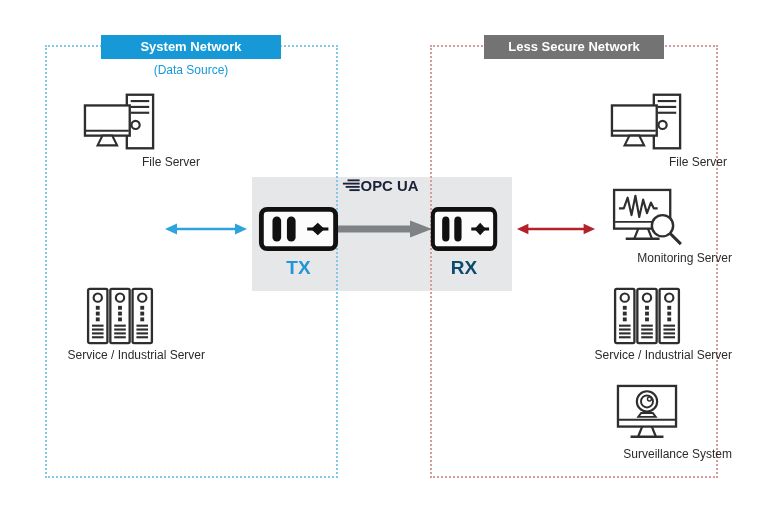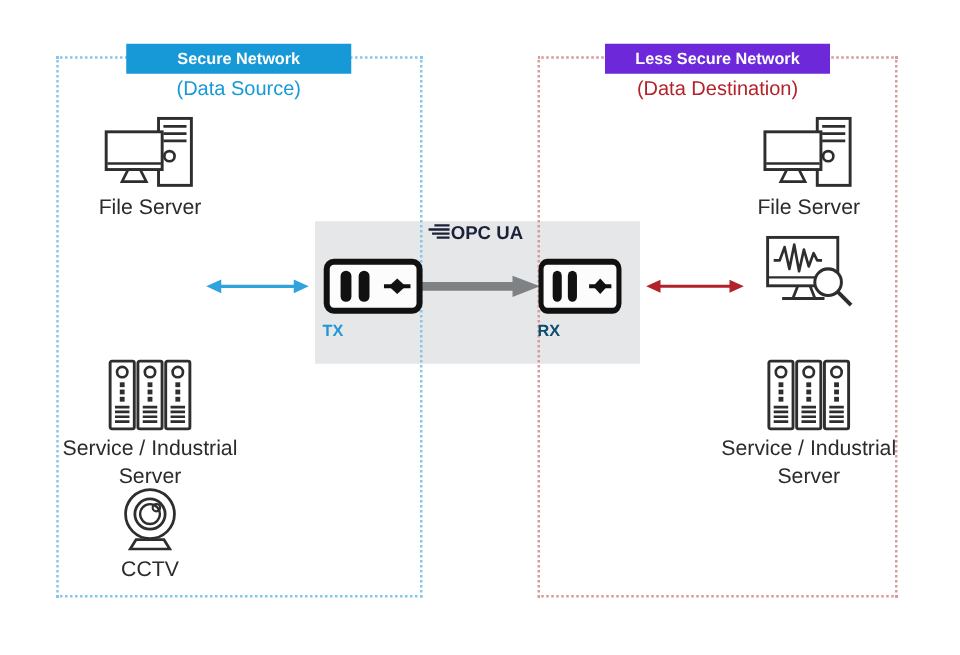--- a/index.html
+++ b/index.html
@@ -16,57 +16,56 @@
   
   .net-border { position:absolute; top:45px; height:433px; z-index:2; background:transparent; }
   .net-border.left  { left:45px;  width:293px; border:2px dotted #85C7EA; }
   .net-border.right { left:430px; width:288px; border:2px dotted #D89B9B; }
   
   .net-header {
     position:absolute; top:35px; width:180px; height:24px; z-index:5;
     color:#ffffff; font-weight:bold; font-size:13px; line-height:24px; text-align:center;
   }
   .net-header.blue { left:101px; background:#1699D6; }
-  .net-header.red  { left:484px; background:#6d28d9; }
+  .net-header.red  { left:484px; background:#737373; }
   .net-sub {
     position:absolute; top:63px; width:180px; z-index:5;
-    font-size:16px; text-align:center;
+    font-size:12px; text-align:center;
   }
   .net-sub.blue { left:101px; color:#1699D6; }
   .net-sub.red  { left:484px; color:#B2222A; }
   
   .node { position:absolute; z-index:3; text-align:center; }
   .node svg { display:block; margin:0 auto; }
-  .node-label { margin-top:3px; font-size:17px; line-height:1.3; color:#2b2b2b; }
+  .node-label { margin-top:3px; font-size:12px; line-height:1.3; color:#2b2b2b;text-align:right; }
   
   .device { position:absolute; top:206px; z-index:4; }
-  .device-label { position:absolute; top:257px; z-index:4; font-size:13px; font-weight:bold; }
+  .device-label { position:absolute; top:257px; z-index:4; font-size:19px; font-weight:bold; text-align:center; }
   .device-label.tx { left:258px; width:81px; color:#2196D6; }
   .device-label.rx { left:430px; width:68px; color:#0c4a6e; }
   .flow-arrow { position:absolute; left:336px; top:220px; z-index:3; }
   .opc-logo   { position:absolute; left:341px; top:175px; z-index:3; }
   .link-arrow { position:absolute; top:222px; z-index:3; }
   .link-arrow.blue { left:164px; }
   .link-arrow.red  { left:516px; }
   .icon-stroke { stroke:#2e2e2e; fill:none; }
 </style>
 </head>
 <body>
 
 <div class="canvas">
 
   <div class="diode-panel"></div>
 
   <div class="net-border left"></div>
   <div class="net-border right"></div>
 
-  <div class="net-header blue">Secure Network</div>
+  <div class="net-header blue">System Network</div>
   <div class="net-sub blue">(Data Source)</div>
   <div class="net-header red">Less Secure Network</div>
-  <div class="net-sub red">(Data Destination)</div>
 
   <div class="node" style="left:40px; top:92px; width:160px;">
     <svg width="74" height="60" viewBox="0 0 76 60">
       <rect class="icon-stroke" x="45" y="2" width="27" height="55" stroke-width="2.4"></rect>
       <line class="icon-stroke" x1="49" y1="8.5" x2="68" y2="8.5" stroke-width="2.2"></line>
       <line class="icon-stroke" x1="49" y1="14.5" x2="68" y2="14.5" stroke-width="2.2"></line>
       <line class="icon-stroke" x1="49" y1="20.5" x2="68" y2="20.5" stroke-width="2.2"></line>
       <circle class="icon-stroke" cx="54" cy="33" r="4.2" stroke-width="2.2" fill="#fff"></circle>
       <rect x="2" y="13" width="46" height="31" fill="#fff" stroke="#2e2e2e" stroke-width="2.4"></rect>
       <line class="icon-stroke" x1="3" y1="39" x2="47" y2="39" stroke-width="2"></line>
@@ -108,30 +107,20 @@
           <rect x="56" y="31.5" width="4" height="4" fill="#2e2e2e"></rect>
         <line class="icon-stroke" x1="52" y1="40" x2="64" y2="40" stroke-width="2.2"></line>
         <line class="icon-stroke" x1="52" y1="44" x2="64" y2="44" stroke-width="2.2"></line>
         <line class="icon-stroke" x1="52" y1="48" x2="64" y2="48" stroke-width="2.2"></line>
         <line class="icon-stroke" x1="52" y1="52" x2="64" y2="52" stroke-width="2.2"></line>
       </g>
     </svg>
     <div class="node-label">Service / Industrial Server</div>
   </div>
 
-  <div class="node" style="left:40px; top:388px; width:160px;">
-    <svg width="58" height="54" viewBox="0 0 62 58">
-      <circle class="icon-stroke" cx="31" cy="25" r="21" stroke-width="2.4"></circle>
-      <polygon points="19,47 43,47 48,55 14,55" fill="#fff" stroke="#2e2e2e" stroke-width="2.3"></polygon>
-      <circle class="icon-stroke" cx="31" cy="25" r="13" stroke-width="2.4"></circle>
-      <circle class="icon-stroke" cx="31" cy="25" r="8.5" stroke-width="2"></circle>
-      <circle class="icon-stroke" cx="36.5" cy="19.5" r="3.2" stroke-width="1.8"></circle>
-    </svg>
-    <div class="node-label">CCTV</div>
-  </div>
 
   <div class="node" style="left:567px; top:92px; width:160px;">
     <svg width="74" height="60" viewBox="0 0 76 60">
       <rect class="icon-stroke" x="45" y="2" width="27" height="55" stroke-width="2.4"></rect>
       <line class="icon-stroke" x1="49" y1="8.5" x2="68" y2="8.5" stroke-width="2.2"></line>
       <line class="icon-stroke" x1="49" y1="14.5" x2="68" y2="14.5" stroke-width="2.2"></line>
       <line class="icon-stroke" x1="49" y1="20.5" x2="68" y2="20.5" stroke-width="2.2"></line>
       <circle class="icon-stroke" cx="54" cy="33" r="4.2" stroke-width="2.2" fill="#fff"></circle>
       <rect x="2" y="13" width="46" height="31" fill="#fff" stroke="#2e2e2e" stroke-width="2.4"></rect>
       <line class="icon-stroke" x1="3" y1="39" x2="47" y2="39" stroke-width="2"></line>
@@ -144,20 +133,21 @@
     <svg width="76" height="60" viewBox="0 0 78 62">
       <rect class="icon-stroke" x="5" y="2" width="58" height="40" stroke-width="2.4"></rect>
       <line class="icon-stroke" x1="6" y1="35" x2="62" y2="35" stroke-width="2"></line>
       <polyline class="icon-stroke" points="10,21 15,21 19,10 23,28 27,8 31,30 35,12 39,26 43,15 46,21 50,21" stroke-width="2.2" stroke-linejoin="round"></polyline>
       <line class="icon-stroke" x1="30" y1="42" x2="26" y2="52" stroke-width="2.3"></line>
       <line class="icon-stroke" x1="40" y1="42" x2="44" y2="52" stroke-width="2.3"></line>
       <line class="icon-stroke" x1="17" y1="52.5" x2="52" y2="52.5" stroke-width="2.6"></line>
       <circle cx="55" cy="39" r="11" fill="#fff" stroke="#2e2e2e" stroke-width="2.5"></circle>
       <line class="icon-stroke" x1="63" y1="47" x2="74" y2="58" stroke-width="3.2"></line>
     </svg>
+    <div class="node-label">Monitoring Server</div>
   </div>
 
   <div class="node" style="left:562px; top:287px; width:170px;">
     <svg width="68" height="58" viewBox="0 0 70 60">
       <g>
         <rect class="icon-stroke" x="2" y="2" width="20" height="56" rx="1.5" stroke-width="2.4"></rect>
         <circle class="icon-stroke" cx="12" cy="11" r="4.3" stroke-width="2.2"></circle>
         <rect x="10" y="19.5" width="4" height="4" fill="#2e2e2e"></rect>
           <rect x="10" y="25.5" width="4" height="4" fill="#2e2e2e"></rect>
           <rect x="10" y="31.5" width="4" height="4" fill="#2e2e2e"></rect>
@@ -185,20 +175,34 @@
           <rect x="56" y="31.5" width="4" height="4" fill="#2e2e2e"></rect>
         <line class="icon-stroke" x1="52" y1="40" x2="64" y2="40" stroke-width="2.2"></line>
         <line class="icon-stroke" x1="52" y1="44" x2="64" y2="44" stroke-width="2.2"></line>
         <line class="icon-stroke" x1="52" y1="48" x2="64" y2="48" stroke-width="2.2"></line>
         <line class="icon-stroke" x1="52" y1="52" x2="64" y2="52" stroke-width="2.2"></line>
       </g>
     </svg>
     <div class="node-label">Service / Industrial Server</div>
   </div>
 
+  <div class="node" style="left:562px; top:384px; width:170px;">
+    <svg width="76" height="60" viewBox="0 0 78 62">
+      <rect class="icon-stroke" x="9" y="2" width="60" height="42" stroke-width="2.4"></rect>
+      <line class="icon-stroke" x1="10" y1="37" x2="68" y2="37" stroke-width="2"></line>
+      <polygon points="33,30 45,30 48,34 30,34" fill="#fff" stroke="#2e2e2e" stroke-width="2"></polygon>
+      <circle class="icon-stroke" cx="39" cy="18" r="10.5" stroke-width="2.2" fill="#fff"></circle>
+      <circle class="icon-stroke" cx="39" cy="18" r="6.2" stroke-width="2"></circle>
+      <circle class="icon-stroke" cx="41.5" cy="15.5" r="2" stroke-width="1.5"></circle>
+      <line class="icon-stroke" x1="34" y1="44" x2="30" y2="54" stroke-width="2.3"></line>
+      <line class="icon-stroke" x1="44" y1="44" x2="48" y2="54" stroke-width="2.3"></line>
+      <line class="icon-stroke" x1="22" y1="54.5" x2="56" y2="54.5" stroke-width="2.6"></line>
+    </svg>
+    <div class="node-label">Surveillance System</div>
+  </div>
 
   <div class="link-arrow blue">
     <svg width="84" height="14" viewBox="0 0 84 14">
       <line x1="11" y1="7" x2="73" y2="7" stroke="#2EA3DD" stroke-width="2.6"></line>
       <polygon points="1,7 13,1.5 13,12.5" fill="#2EA3DD"></polygon>
       <polygon points="83,7 71,1.5 71,12.5" fill="#2EA3DD"></polygon>
     </svg>
   </div>
 
   <div class="link-arrow red">

